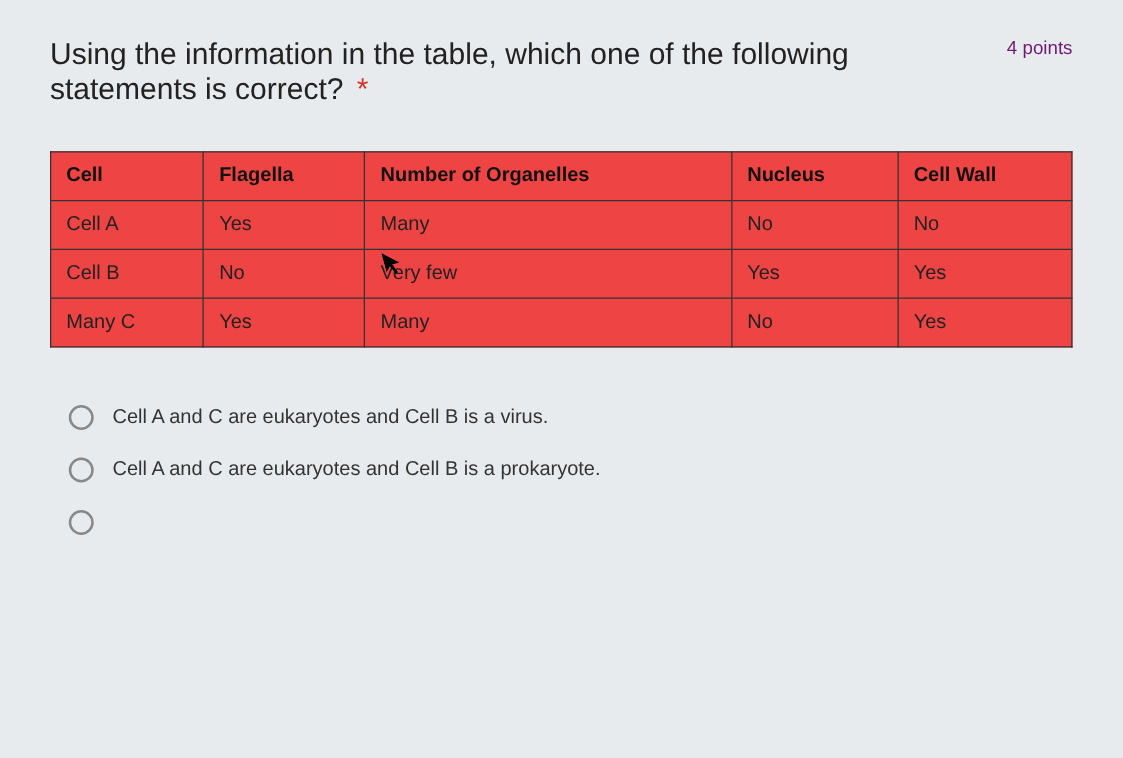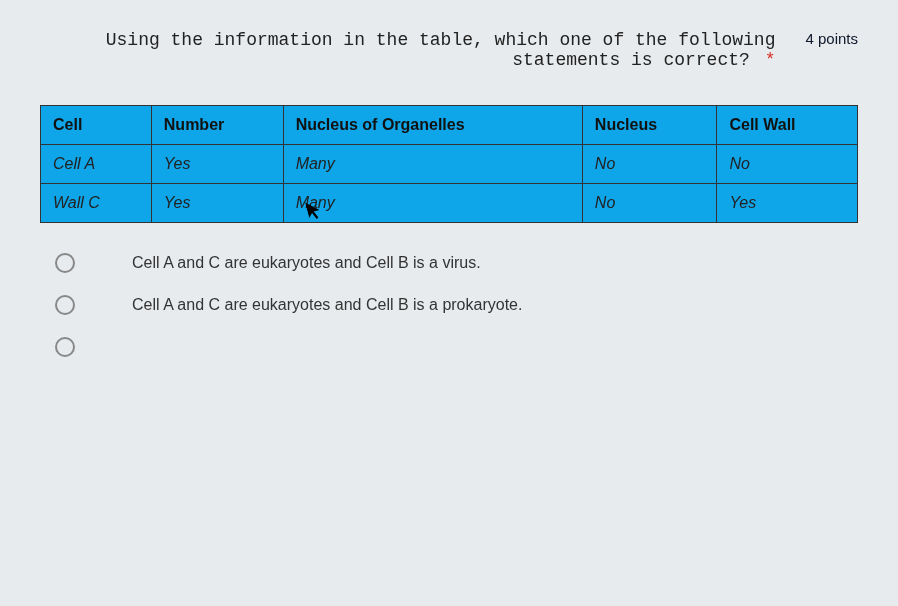--- a/index.html
+++ b/index.html
@@ -16,68 +16,65 @@
       position: relative;
       color: #2a2a2a;
     }
     .question-header {
       display: flex;
       justify-content: space-between;
       align-items: flex-start;
       margin-bottom: 35px;
     }
     .question-text {
-      font-family: Liberation Mono, monospace;
-      font-size: 18px;
+      font-family: Liberation Sans, sans-serif;
+      font-size: 24px;
       color: #222;
       flex: 1;
-      text-align: right;
     }
     .required-star {
       color: #d93025;
       margin-left: 4px;
     }
     .points {
       font-size: 15px;
-      color: #0f172a;
+      color: #701a75;
       margin-left: 30px;
       white-space: nowrap;
     }
     table {
       border-collapse: collapse;
       width: 100%;
-      margin-bottom: 30px;
-      background: #0ea5e9;
+      margin-bottom: 46px;
+      background: #ef4444;
     }
     th, td {
       border: 1.5px solid #333;
       padding: 10px 12px;
       text-align: left;
       font-size: 16px;
       vertical-align: top;
     }
     th {
       font-weight: bold;
       color: #111;
     }
     td {
       color: #222;
-      font-style: italic;
     }
     .options {
       padding-left: 15px;
     }
     .option {
       display: flex;
       align-items: center;
       margin-bottom: 22px;
       font-size: 16px;
       color: #333;
       cursor: pointer;
-      gap: 42px;
     }
     .radio-outer {
       width: 20px;
       height: 20px;
       border: 2px solid #888;
       border-radius: 50%;
       margin-right: 15px;
       display: flex;
       align-items: center;
       justify-content: center;
@@ -114,36 +111,43 @@
     <span>Using the information in the table, which one of the following statements is correct?</span>
     <span class="required-star">*</span>
   </div>
   <div class="points">4 points</div>
 </div>
 
 <table>
   <thead>
     <tr>
       <th>Cell</th>
-      <th>Number</th>
-      <th>Nucleus of Organelles</th>
+      <th>Flagella</th>
+      <th>Number of Organelles</th>
       <th>Nucleus</th>
       <th>Cell Wall</th>
     </tr>
   </thead>
   <tbody>
     <tr>
       <td>Cell A</td>
       <td>Yes</td>
       <td>Many</td>
       <td>No</td>
       <td>No</td>
     </tr>
     <tr>
-      <td>Wall C</td>
+      <td>Cell B</td>
+      <td>No</td>
+      <td>Very few</td>
+      <td>Yes</td>
+      <td>Yes</td>
+    </tr>
+    <tr>
+      <td>Many C</td>
       <td>Yes</td>
       <td>Many</td>
       <td>No</td>
       <td>Yes</td>
     </tr>
   </tbody>
 </table>
 
 <div class="options">
   <div class="option">

